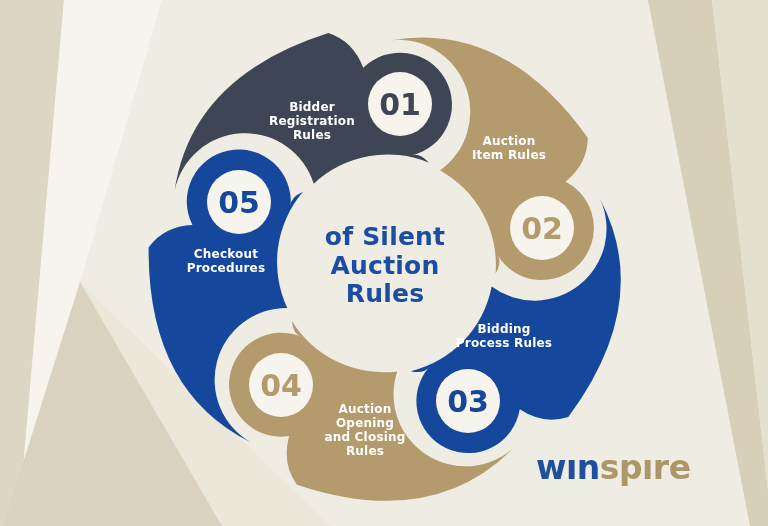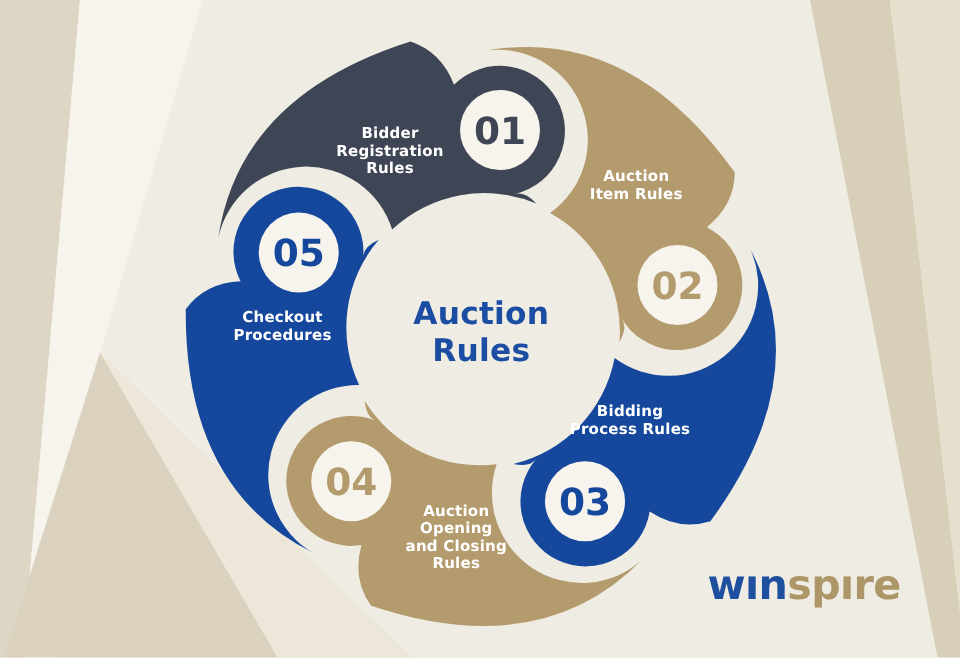--- a/index.html
+++ b/index.html
@@ -31,21 +31,21 @@
     transform: translate(-50%, -50%);
     width: 230px;
     text-align: center;
     font-size: 25px;
     font-weight: 800;
     line-height: 1.14;
     letter-spacing: 0.2px;
   }
   .logo {
     position: absolute;
-    left: 566px; top: 448px;
+    left: 536px; top: 448px;
     font-size: 33px;
     font-weight: 700;
     letter-spacing: -0.5px;
     white-space: nowrap;
   }
   .num-text {
     font-family: "DejaVu Sans", sans-serif;
     font-weight: 700;
     font-size: 30px;
   }
@@ -74,20 +74,21 @@
     <text x="542" y="239" text-anchor="middle" class="num-text" fill="#b49b6d">02</text>
     <circle cx="468" cy="401" r="32" fill="#f7f4ee"></circle>
     <text x="468" y="412" text-anchor="middle" class="num-text" fill="#15489c">03</text>
     <circle cx="281" cy="385" r="32" fill="#f7f4ee"></circle>
     <text x="281" y="396" text-anchor="middle" class="num-text" fill="#b49b6d">04</text>
     <circle cx="239" cy="202" r="32" fill="#f7f4ee"></circle>
     <text x="239" y="213" text-anchor="middle" class="num-text" fill="#15489c">05</text>
   </svg>
 
 <div class="center-title" style="color: rgb(27, 77, 163);">
+  <div>of Silent</div>
   <div>Auction</div>
   <div>Rules</div>
 </div>
 
 <div class="logo">
   <span style="color: rgb(30, 80, 159);">wın</span><span style="color: rgb(173, 150, 104);">spıre</span>
 </div>
 
 <div class="seg-label" style="left: 312px; top: 121px;">Bidder<br>Registration<br>Rules</div>
 <div class="seg-label" style="left: 509px; top: 148px;">Auction<br>Item Rules</div>

